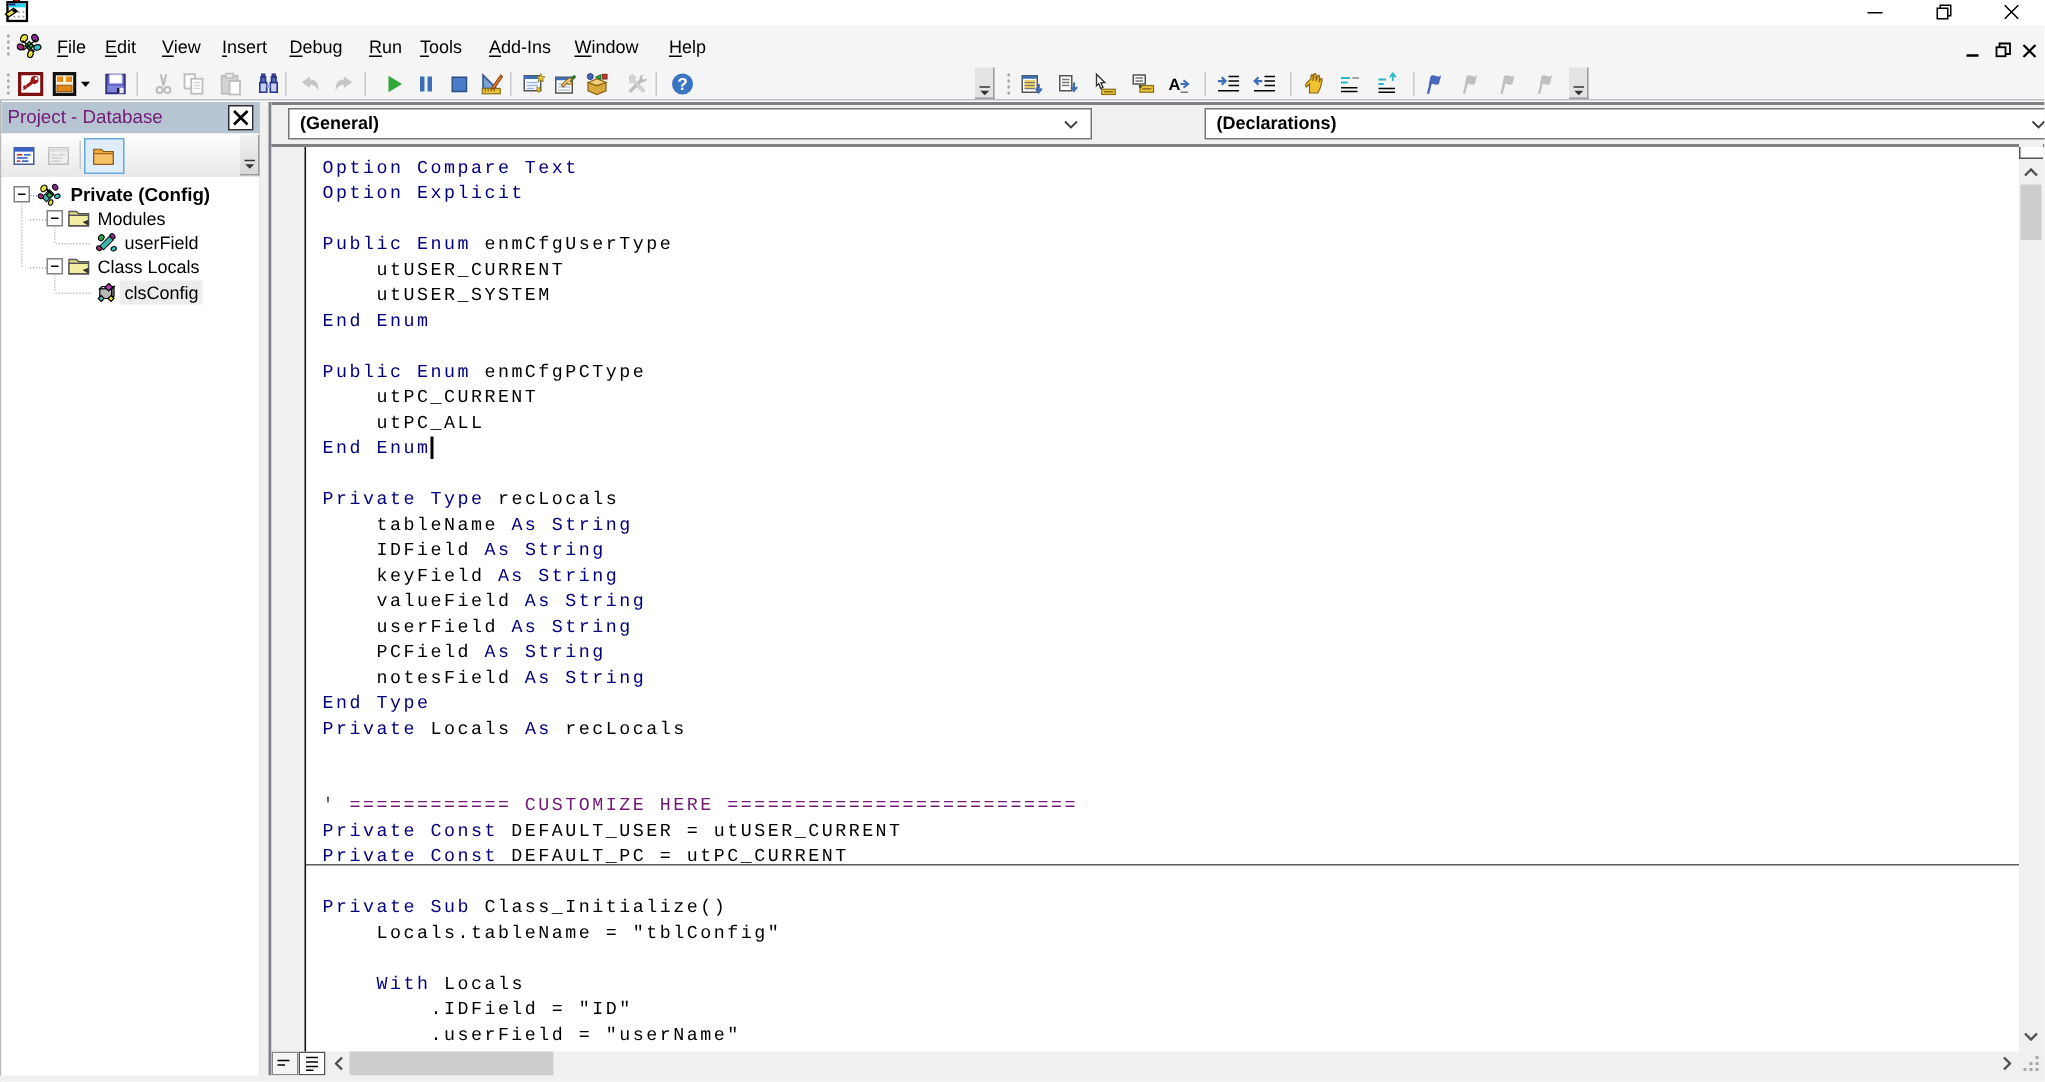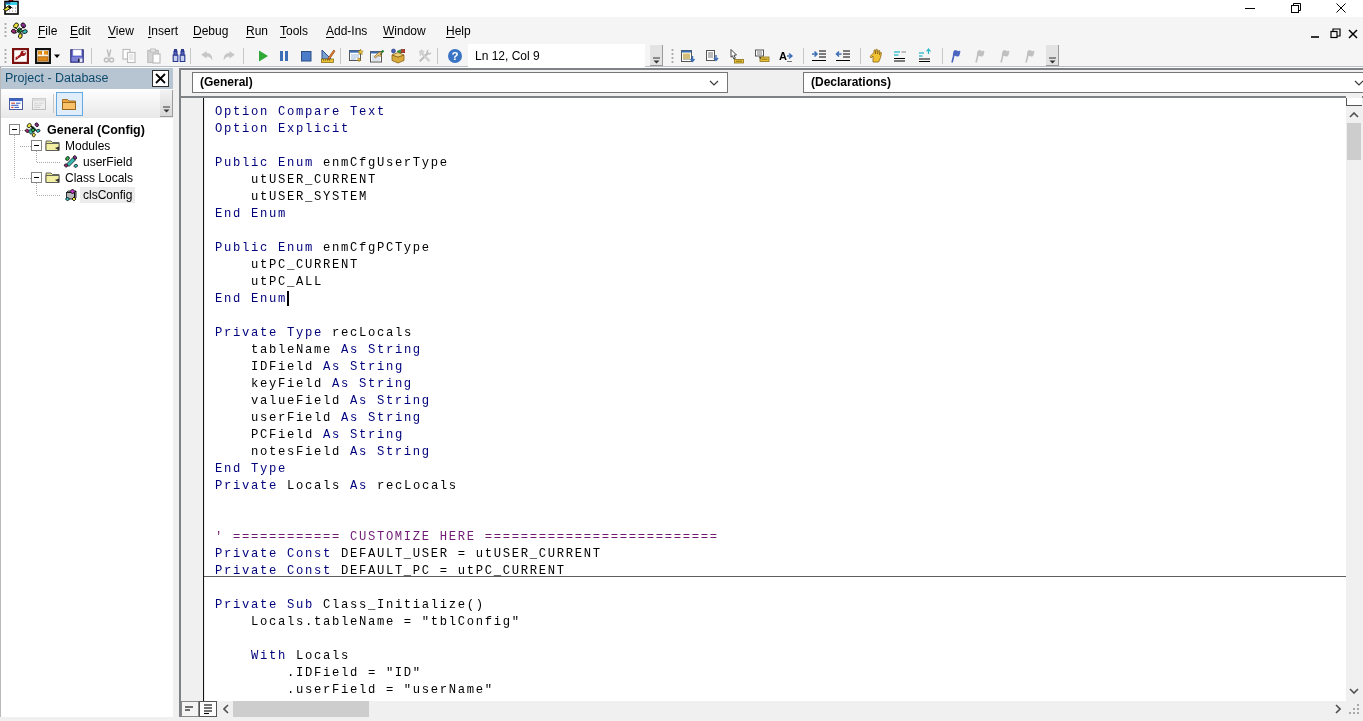--- a/index.html
+++ b/index.html
@@ -26,21 +26,21 @@
 .tbovf { position:absolute; top:1px; width:13px; height:21px; background:#e3e3e3; border-right:1px solid #9b9b9b; border-bottom:1px solid #9b9b9b; }
 .grip { position:absolute; top:4px; width:3px; height:16px;
   background-image:radial-gradient(circle, #ababab 1px, transparent 1.2px); background-size:3px 4px; }
 
 
 #main { position:absolute; left:0; top:68px; width:1363px; height:653px; background:#f0f0f0; }
 
 
 #ppanel { position:absolute; left:0; top:0; width:173px; height:650px; background:#ffffff; border-left:1px solid #b9b9b9; border-right:1px solid #9aa0a6; }
 #ptitle { position:absolute; left:0; top:0; width:172px; height:21px; background:#b7c4d1; }
-#ptitle span { position:absolute; left:4px; top:3px; font-size:12.5px; color:#0c4a6e; }
+#ptitle span { position:absolute; left:4px; top:3px; font-size:12.5px; color:#701a75; }
 #pclose { position:absolute; left:151px; top:2px; width:17px; height:17px; background:#fff; border:1px solid #2f2f2f; }
 #pbtns { position:absolute; left:0; top:21px; width:172px; height:29px; background:linear-gradient(#fefefe,#e8e8e8); }
 #ptree { position:absolute; left:0; top:50px; width:172px; height:599px; background:#fff; font-size:12px; }
 .trow { position:absolute; height:16px; white-space:nowrap; }
 .tico { position:absolute; width:16px; height:16px; }
 .ebox { position:absolute; width:11px; height:11px; background:#fff; border:1px solid #848484; }
 .ebox div { position:absolute; left:2px; top:4px; width:5px; height:1px; background:#000; }
 .dotv { position:absolute; width:1px; background-image:linear-gradient(#ababab 1px, transparent 1px); background-size:1px 2px; }
 .doth { position:absolute; height:1px; background-image:linear-gradient(90deg,#ababab 1px, transparent 1px); background-size:2px 1px; }
 
@@ -315,23 +315,20 @@
         <path d="M2 12.5 L9.5 5 C9 3.5 10 1.8 11.8 1.6 L10.8 3.8 L12.2 5.2 L14.4 4.2 C14.2 6 12.5 7 11 6.5 L3.5 14 Z" fill="#bdbdbd"></path>
         <path d="M2.5 3 L5 1.8 L7 3.8 L5.8 5 L13 12.2 L11.6 13.6 L4.4 6.4 L3.2 7.6 Z" fill="#d4d4d4" stroke="#bdbdbd" stroke-width="0.5"></path>
       </svg>
     </div>
 <div class="tbsep" style="left:437px;"></div>
 <div class="tbi" style="left:447px;">
       <svg width="16" height="16" viewBox="0 0 16 16">
         <circle cx="8" cy="8" r="7" fill="#3a74c4"></circle>
         <text x="8" y="12.2" text-anchor="middle" font-family="Liberation Sans" font-size="11.5" font-weight="bold" fill="#fff">?</text>
       </svg>
-    </div>
-  <div id="lncol">
-      <span>Ln 12, Col 9</span>
     </div>
   <div class="tbovf" style="left:650px;">
       <svg width="13" height="21" viewBox="0 0 13 21">
         <line x1="3" y1="13" x2="10" y2="13" stroke="#333"></line>
         <path d="M3.5 15.5 L6.5 18.5 L9.5 15.5 Z" fill="#333"></path>
       </svg>
     </div>
   <div class="grip" style="left:671px;"></div>
   <div class="tbi" style="left:680px;">
       <svg width="16" height="16" viewBox="0 0 16 16">
@@ -655,21 +652,21 @@
 <path d="M6 4 L10.5 8.5" stroke-width="1.2"></path>
 <ellipse cx="4.2" cy="3.6" rx="1.8" ry="2.3" fill="#e8e23a" transform="rotate(40 4.2 3.6)"></ellipse>
 <ellipse cx="11.8" cy="2.8" rx="1.6" ry="2" fill="#8b2f90" transform="rotate(-35 11.8 2.8)"></ellipse>
 <ellipse cx="2.2" cy="8.8" rx="1.9" ry="1.5" fill="#a12a78" transform="rotate(25 2.2 8.8)"></ellipse>
 <rect x="6.6" y="6.6" width="3" height="3" fill="#2bab47" transform="rotate(45 8 8)"></rect>
 <ellipse cx="13.2" cy="8.8" rx="1.9" ry="1.4" fill="#35c4c4" transform="rotate(-20 13.2 8.8)"></ellipse>
 <ellipse cx="8.8" cy="13" rx="1.4" ry="1.9" fill="#e8e23a" transform="rotate(20 8.8 13)"></ellipse>
 </g>
             </svg>
           </div>
-  <span style="position:absolute; left:46px; top:1px; font-weight:bold; font-size:12.5px;">General (Config)</span>
+  <span style="position:absolute; left:46px; top:1px; font-weight:bold; font-size:12.5px;">Private (Config)</span>
 </div>
 <div class="trow" style="left:0; top:20px;">
   <div class="ebox" style="left:30px; top:2px;">
             <div></div>
           </div>
   <div class="tico" style="left:44px; top:0px;">
             <svg width="16" height="16" viewBox="0 0 16 16">
               <path d="M1 12.5 V3 H6 L7.5 4.5 H14 V12.5 Z" fill="#e8e48a" stroke="#555" stroke-width="0.9"></path>
               <path d="M1 5.5 H14 V12.5 H1 Z" fill="#f2efa2" stroke="#555" stroke-width="0.9"></path>
               <path d="M10 10 L14 12.5 L14 8.5 Z" fill="#333"></path>

